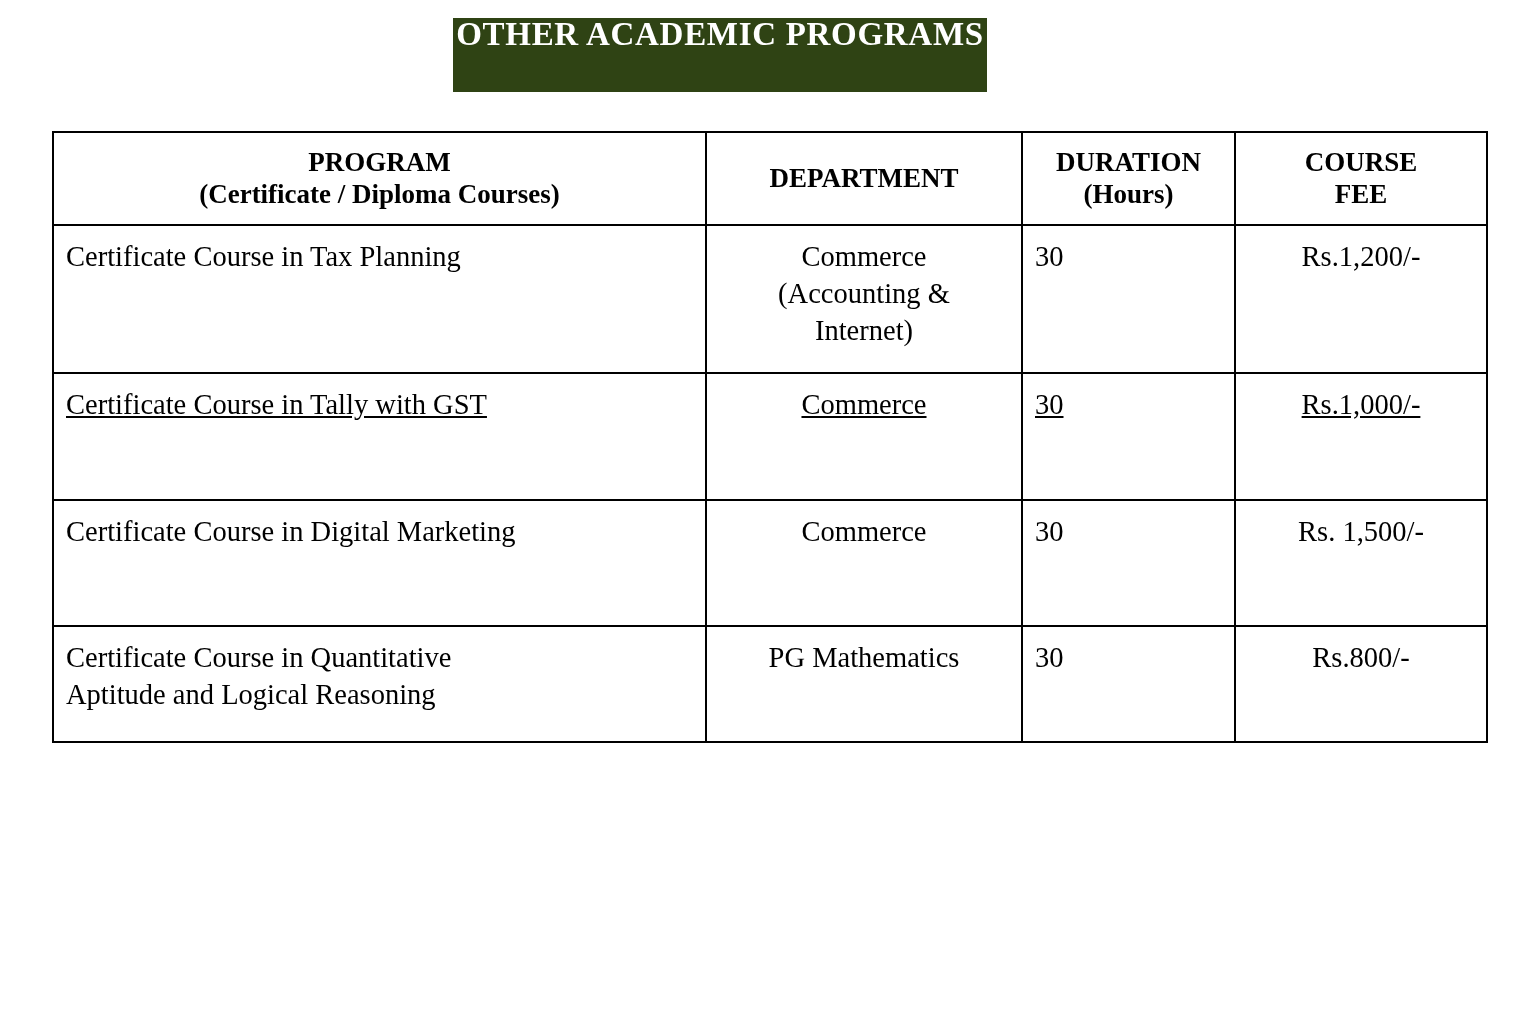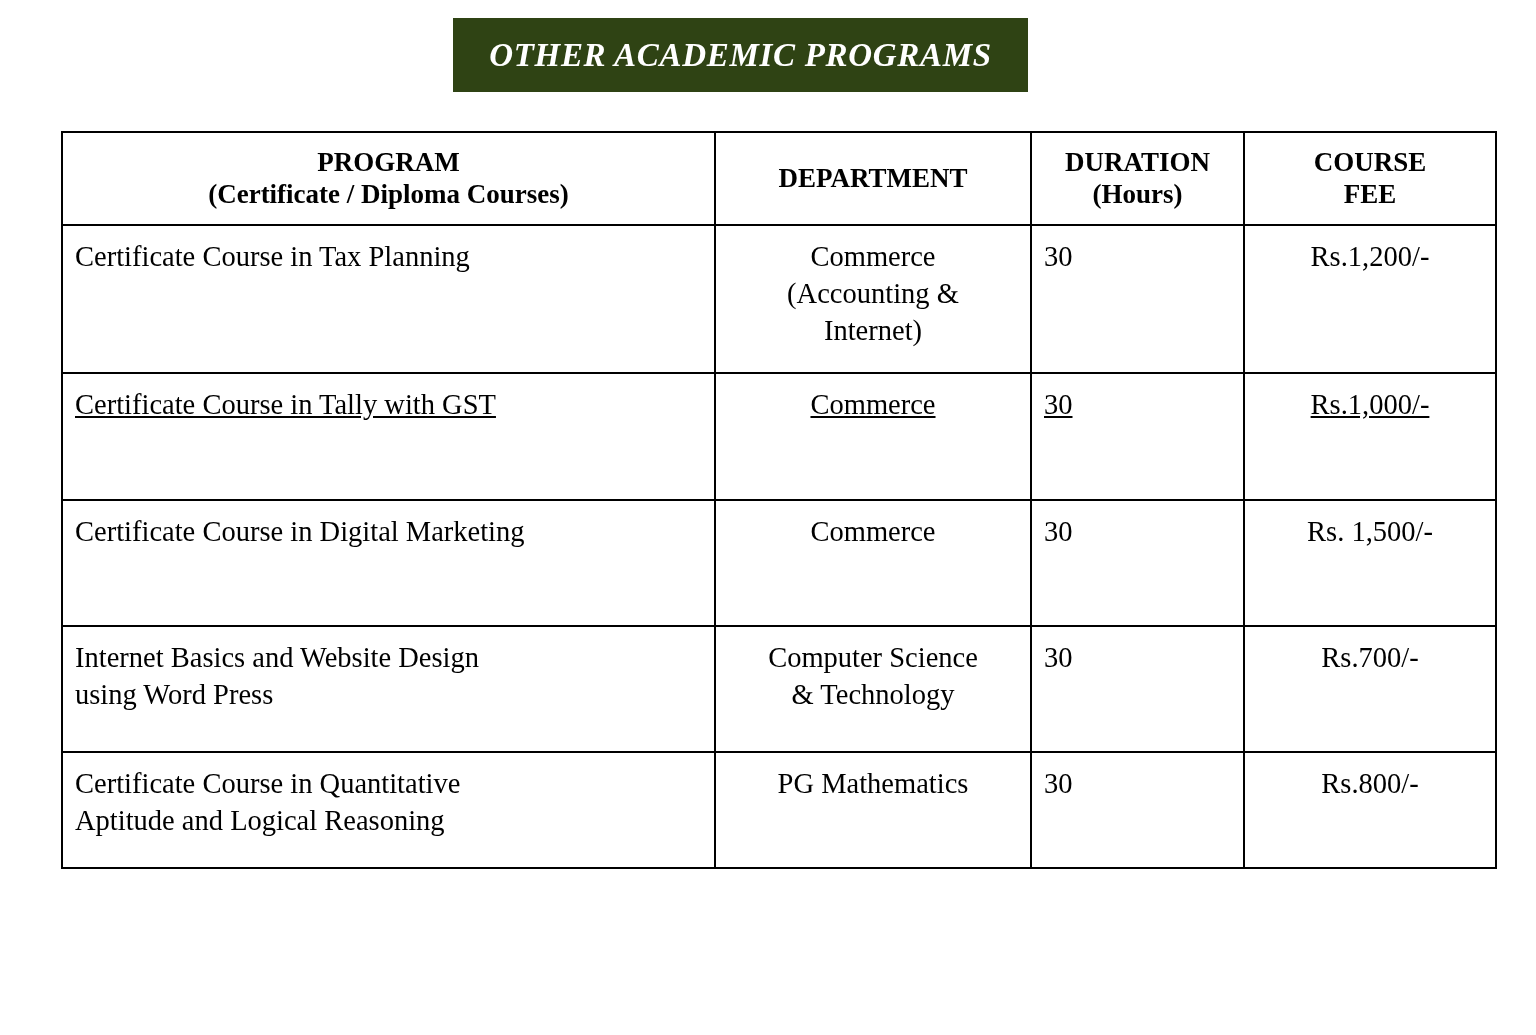--- a/index.html
+++ b/index.html
@@ -14,42 +14,41 @@
     color: #000000;
     position: relative;
     overflow: hidden;
   }
 
   
   #title-banner {
     position: absolute;
     left: 453px;
     top: 18px;
-    width: 575px;
+    width: 534px;
     height: 74px;
     background: #2F4314;
     display: flex;
-    align-items: center;
+    align-items: flex-start;
     justify-content: center;
-    font-style: italic;
   }
   #title-banner .title-text {
     color: #ffffff;
     font-family: "Liberation Serif", "DejaVu Serif", serif;
     font-weight: bold;
     font-size: 33px;
     letter-spacing: 0.7px;
     line-height: 1;
     white-space: nowrap;
   }
 
   
   #programs-table-wrap {
     position: absolute;
-    left: 61px;
+    left: 52px;
     top: 131px;
     width: 1263px;
   }
   table.programs {
     border-collapse: collapse;
     width: 1434px;
     table-layout: fixed;
   }
   table.programs td, table.programs th {
     border: 2px solid #000000;
@@ -160,32 +159,20 @@
         <tr class="r2">
           <td class="cell c1 vmid">
             <span class="line">Certificate Course in Digital Marketing</span>
           </td>
           <td class="cell c2 vmid">
             <span class="line">Commerce</span>
           </td>
           <td class="cell c3 vmid">30</td>
           <td class="cell c4 vmid">Rs. 1,500/-</td>
         </tr>
-        <tr class="r4">
-          <td class="cell c1 vtop">
-            <span class="line">Internet Basics and Website Design</span>
-            <span class="line">using Word Press</span>
-          </td>
-          <td class="cell c2 vtop">
-            <span class="line">Computer Science</span>
-            <span class="line">&amp; Technology</span>
-          </td>
-          <td class="cell c3 vtop">30</td>
-          <td class="cell c4 vtop">Rs.700/-</td>
-        </tr>
         <tr class="r6">
           <td class="cell c1 vmid">
             <span class="line">Certificate Course in Quantitative</span>
             <span class="line">Aptitude and Logical Reasoning</span>
           </td>
           <td class="cell c2 vmid">
             <span class="line">PG Mathematics</span>
           </td>
           <td class="cell c3 vmid">30</td>
           <td class="cell c4 vmid">Rs.800/-</td>

